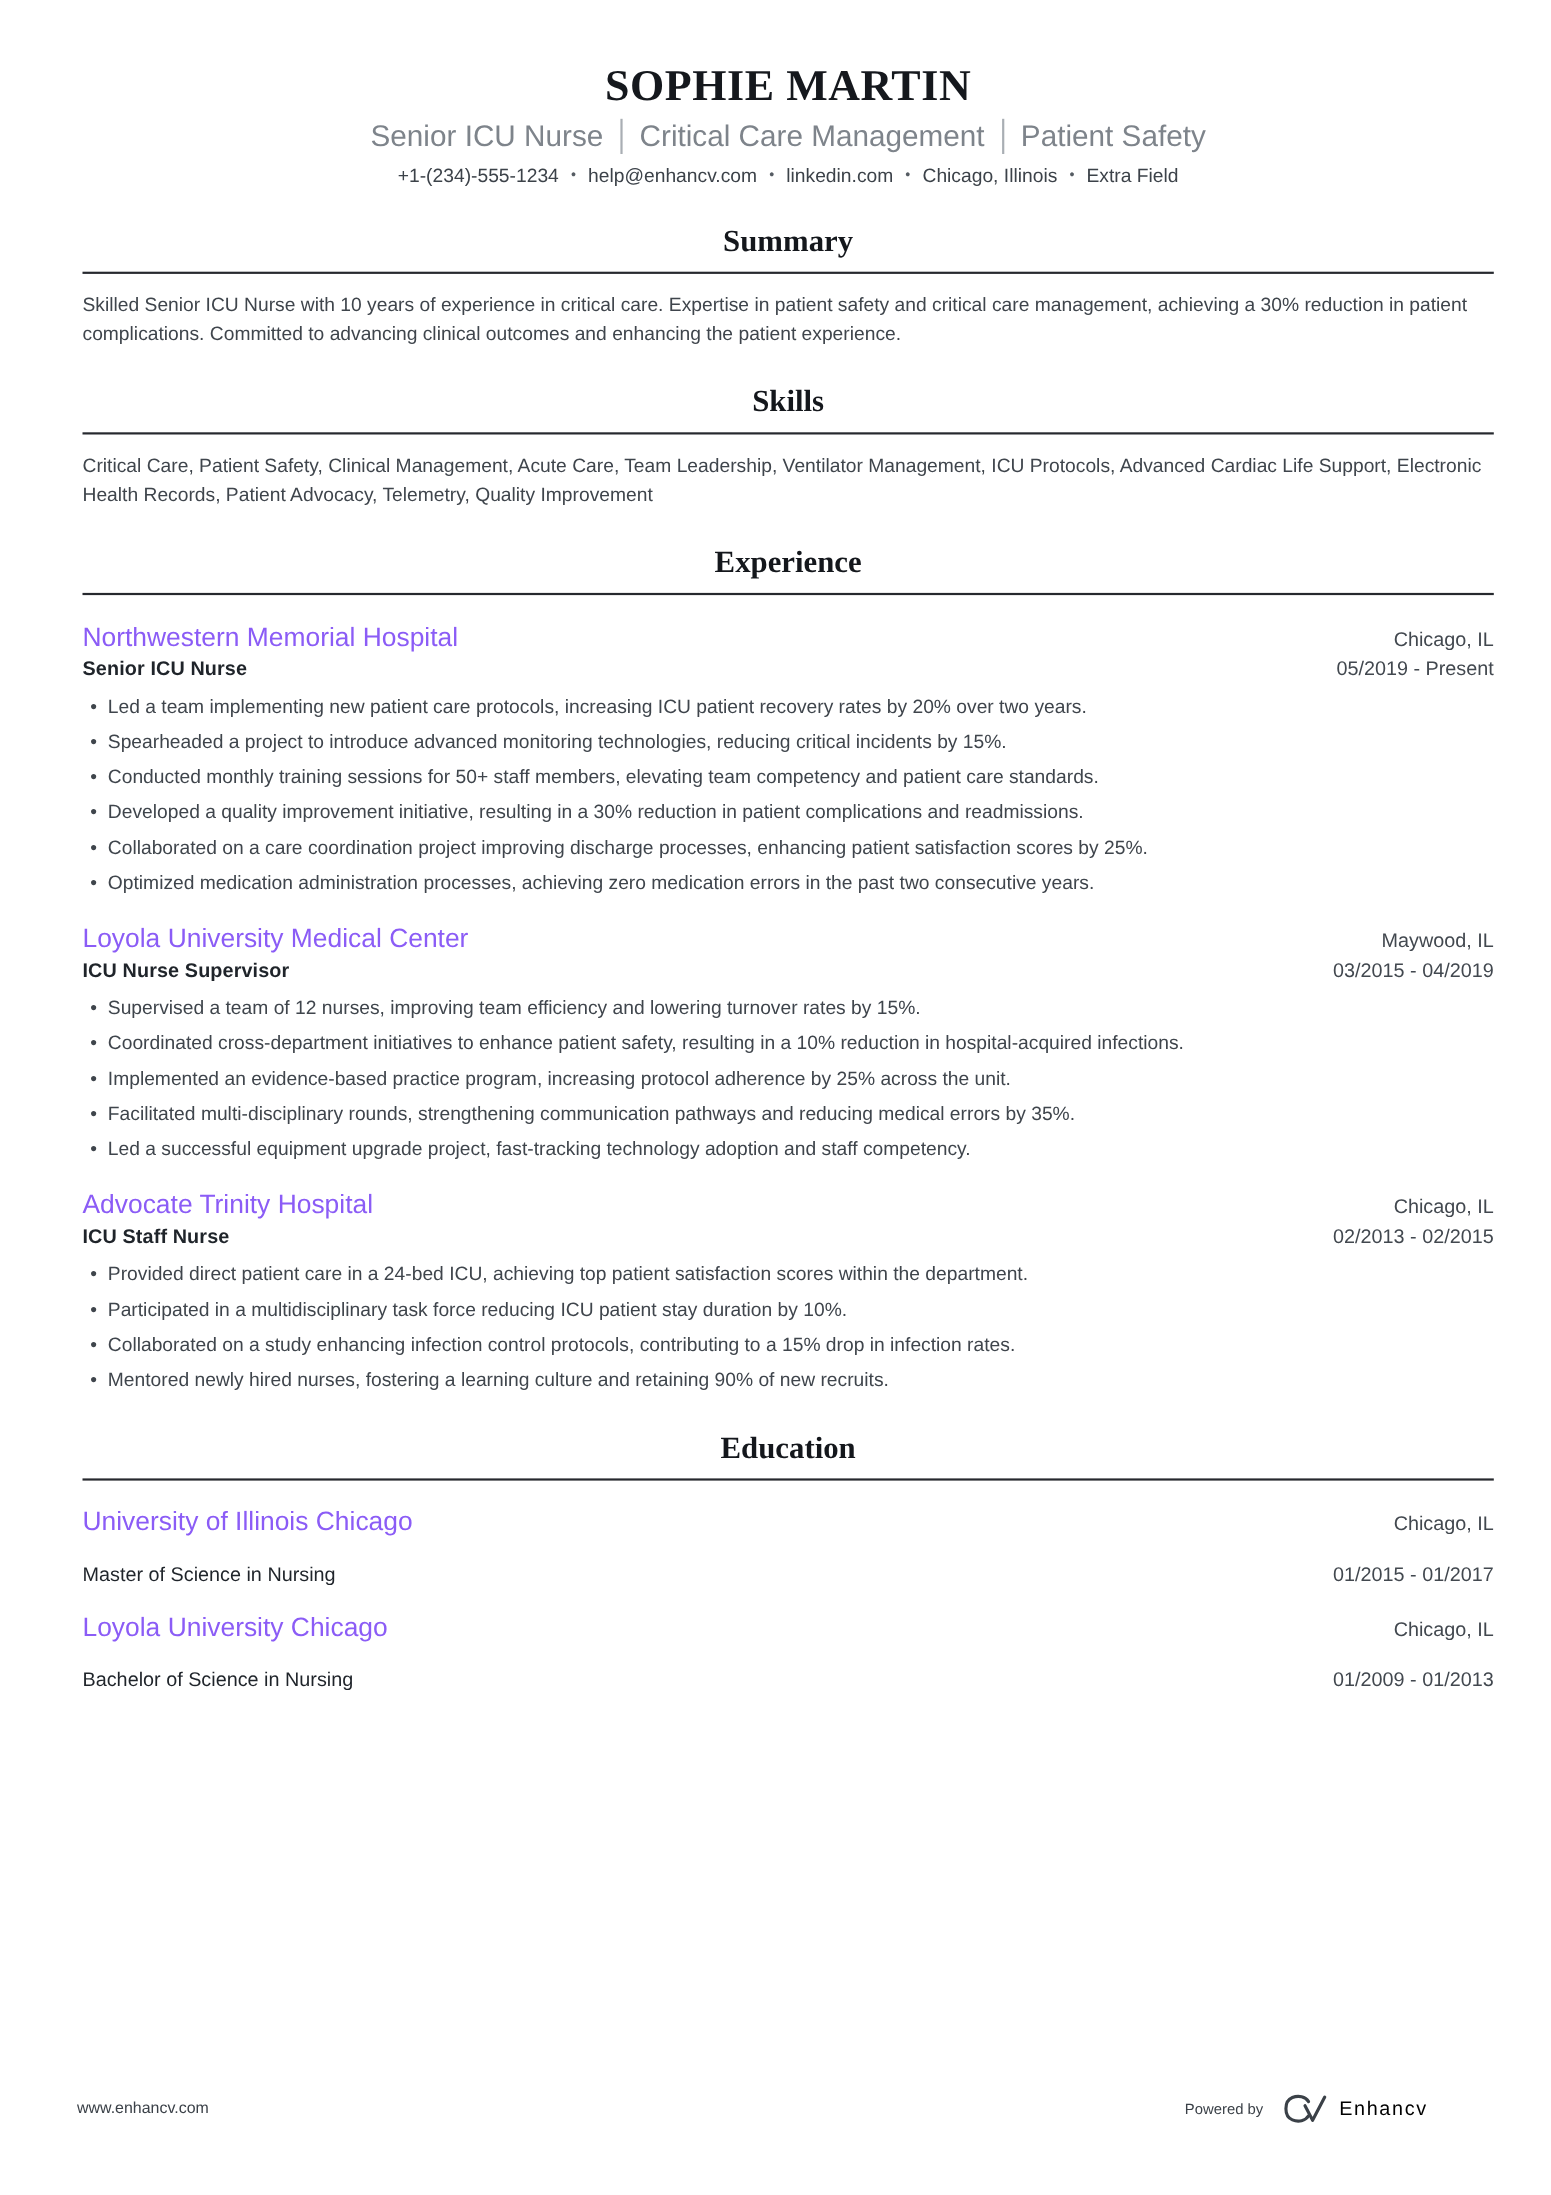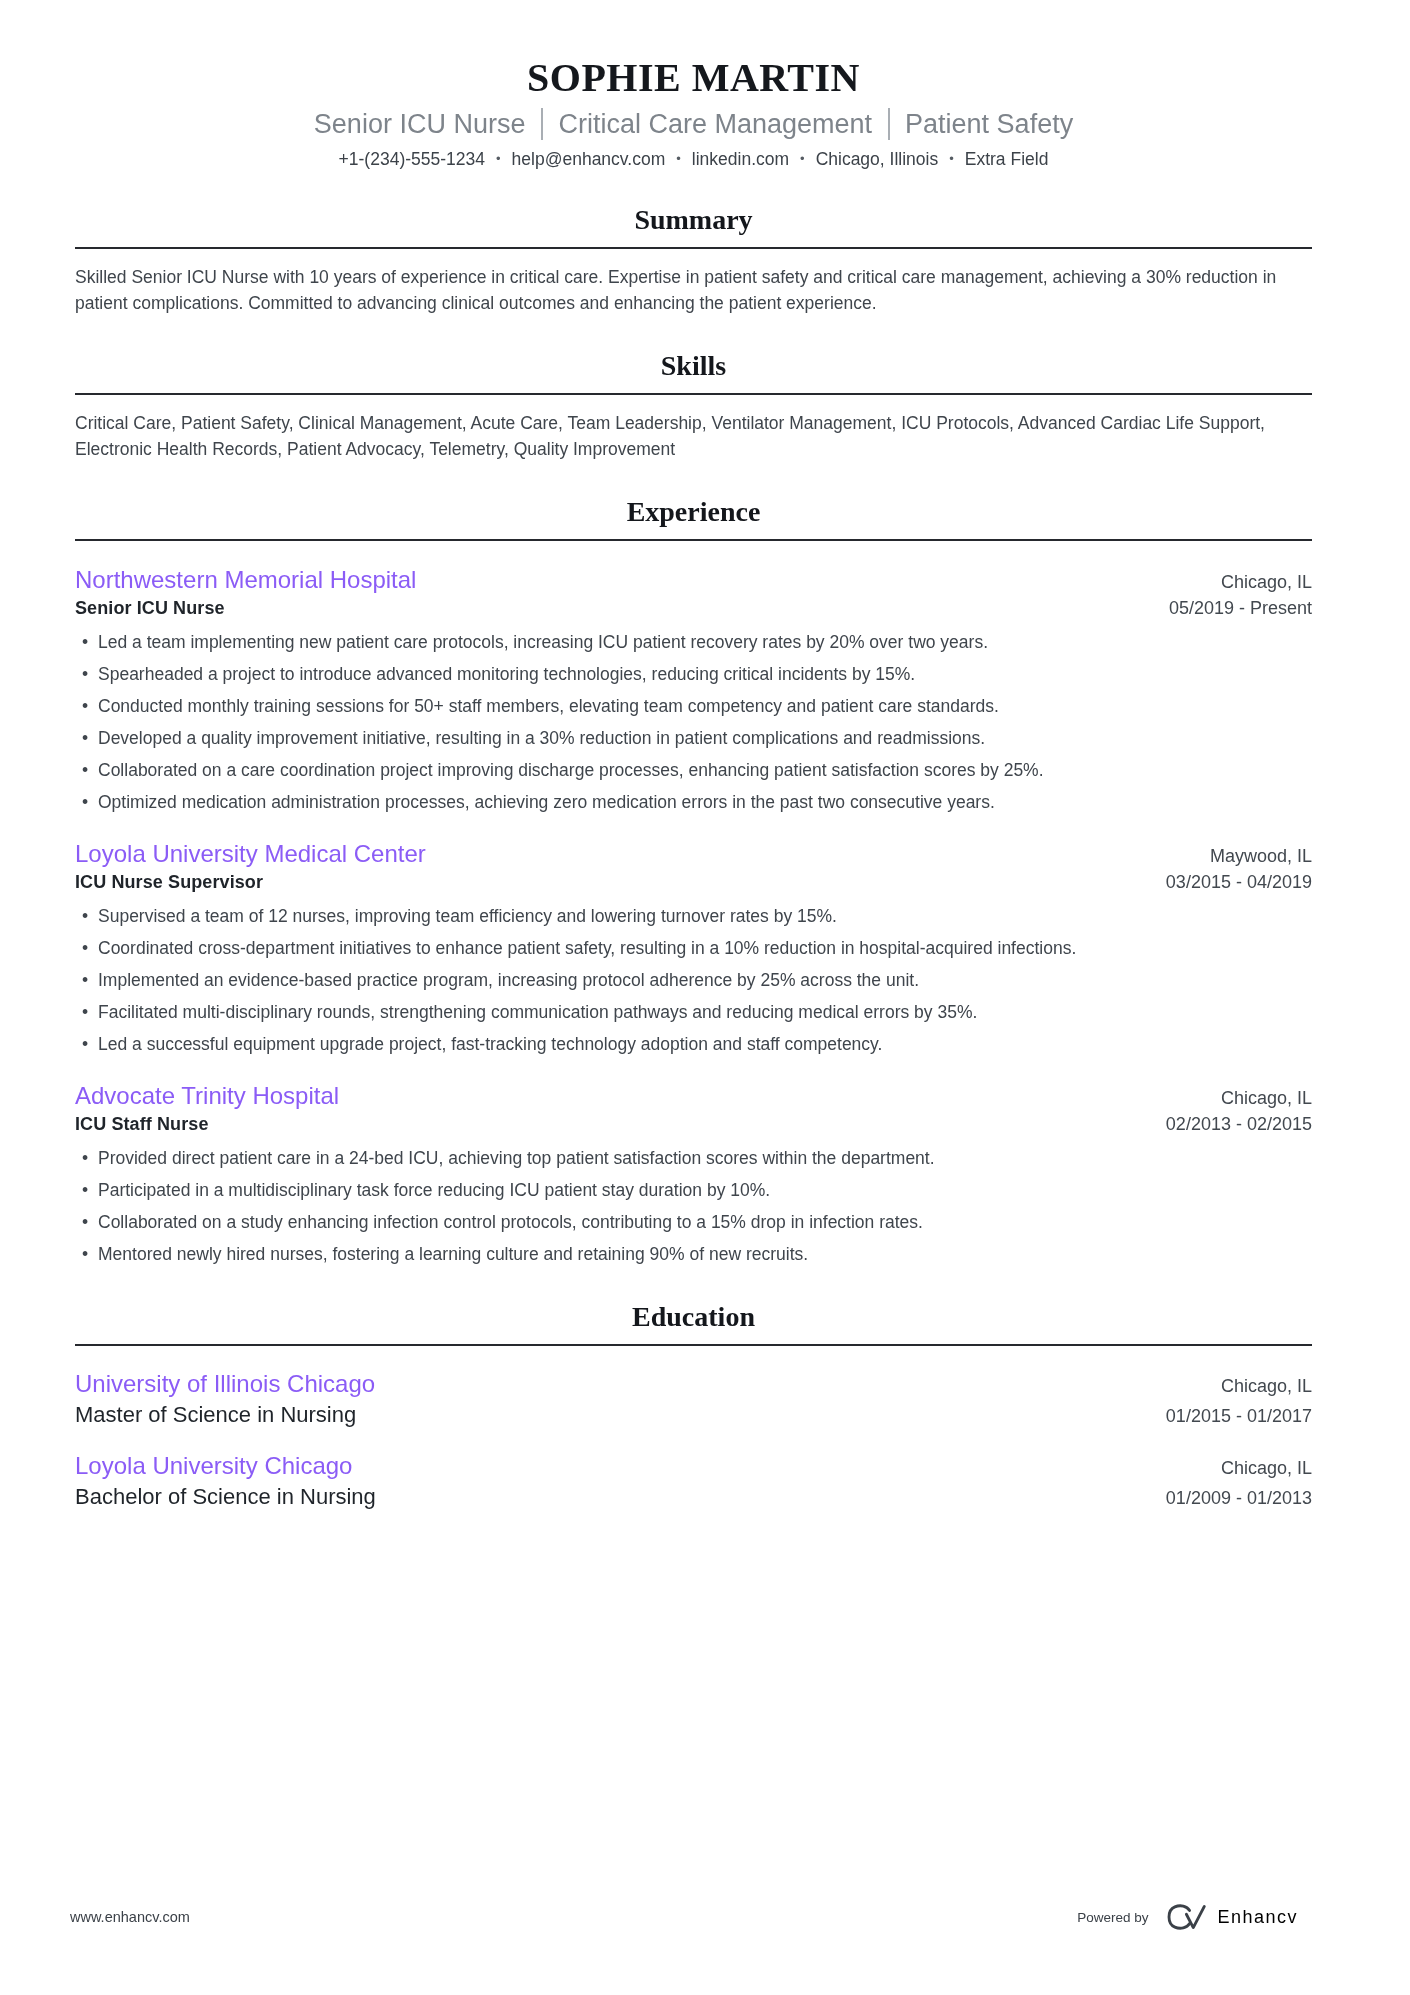--- a/index.html
+++ b/index.html
@@ -6,21 +6,21 @@
   html,body { background:#ffffff; }
   .page {
     position:relative;
     width:1410px; height:1995px;
     margin:0 auto;
     background:#ffffff;
     font-family:"Liberation Sans", sans-serif;
     color:#3f454c;
     overflow:hidden;
   }
-  .content { padding:56px 98px 0 75px; }
+  .content { padding:56px 52px 0 75px; }
 
   
   .name {
     font-family:"Liberation Serif", serif;
     font-weight:700;
     font-size:40px;
     line-height:1.1;
     text-align:center;
     color:#15181d;
     letter-spacing:0.5px;
@@ -78,21 +78,21 @@
     margin-bottom:7px;
   }
   ul.bullets li::before {
     content:"\2022";
     position:absolute; left:7px; top:0;
     color:#3f454c;
   }
 
   
   .edu-entry { margin-top:24px; }
-  .degree { color:#1f242a; font-size:22px; font-weight:400; margin-top:4px; }
+  .degree { color:#1f242a; font-size:18px; font-weight:400; margin-top:23px; }
 
   
   .footer {
     position:absolute;
     left:70px; right:112px; bottom:62px;
     display:flex; justify-content:space-between; align-items:center;
   }
   .site { font-size:14.5px; color:#3b4148; }
   .powered { display:flex; align-items:center; }
   .powered-label { font-size:13.5px; color:#3b4148; margin-right:14px; }

